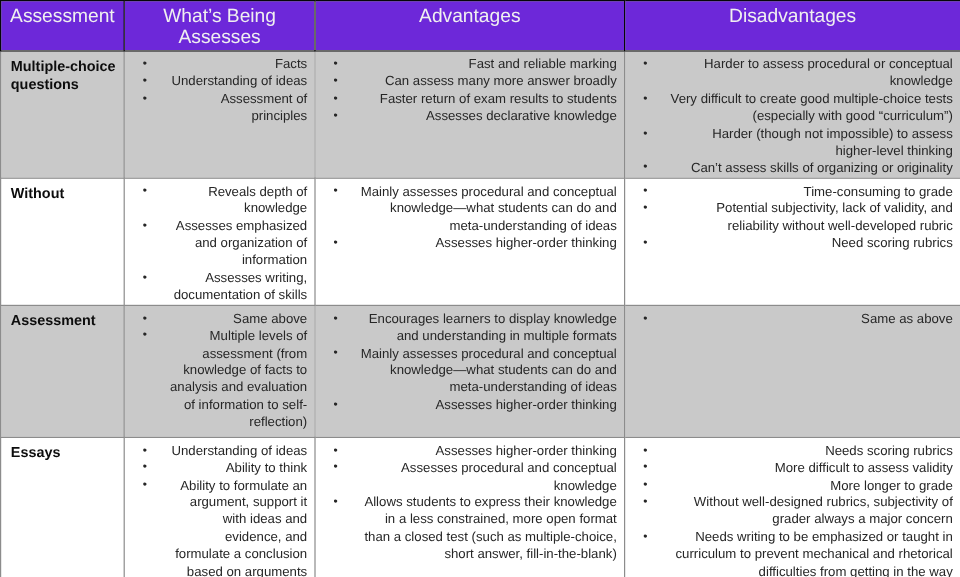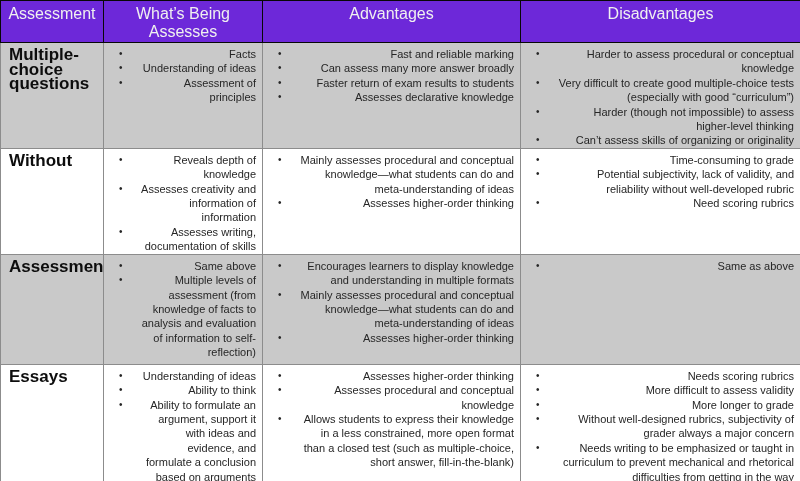--- a/index.html
+++ b/index.html
@@ -45,21 +45,21 @@
   }
   tbody tr:nth-child(odd) td { background: #c9c9c9; }
   tbody tr:nth-child(even) td { background: #ffffff; }
   tbody tr:nth-child(1) { height: 101px; }
   tbody tr:nth-child(2) { height: 105px; }
   tbody tr:nth-child(3) { height: 110px; }
   tbody tr:nth-child(4) { height: 116px; }
 
   td.col-label {
     font-weight: 700;
-    font-size: 17px;
+    font-size: 12px;
     line-height: 14.5px;
     color: #0d0d0d;
     padding: 5px 6px 0 8px;
   }
   td ul {
     list-style: none;
     margin: 4px 0 0 0;
     padding: 0 6px 0 0;
   }
   td li {
@@ -157,21 +157,21 @@
         <tr>
           <td class="col-label">Without</td>
           <td>
             <ul>
               <li>
                 <span class="bullet">•</span>
                 <span class="bullet-text">Reveals depth of knowledge</span>
               </li>
               <li>
                 <span class="bullet">•</span>
-                <span class="bullet-text">Assesses creativity and information of information</span>
+                <span class="bullet-text">Assesses emphasized and organization of information</span>
               </li>
               <li>
                 <span class="bullet">•</span>
                 <span class="bullet-text">Assesses writing, documentation of skills</span>
               </li>
             </ul>
           </td>
           <td>
             <ul>
               <li>

